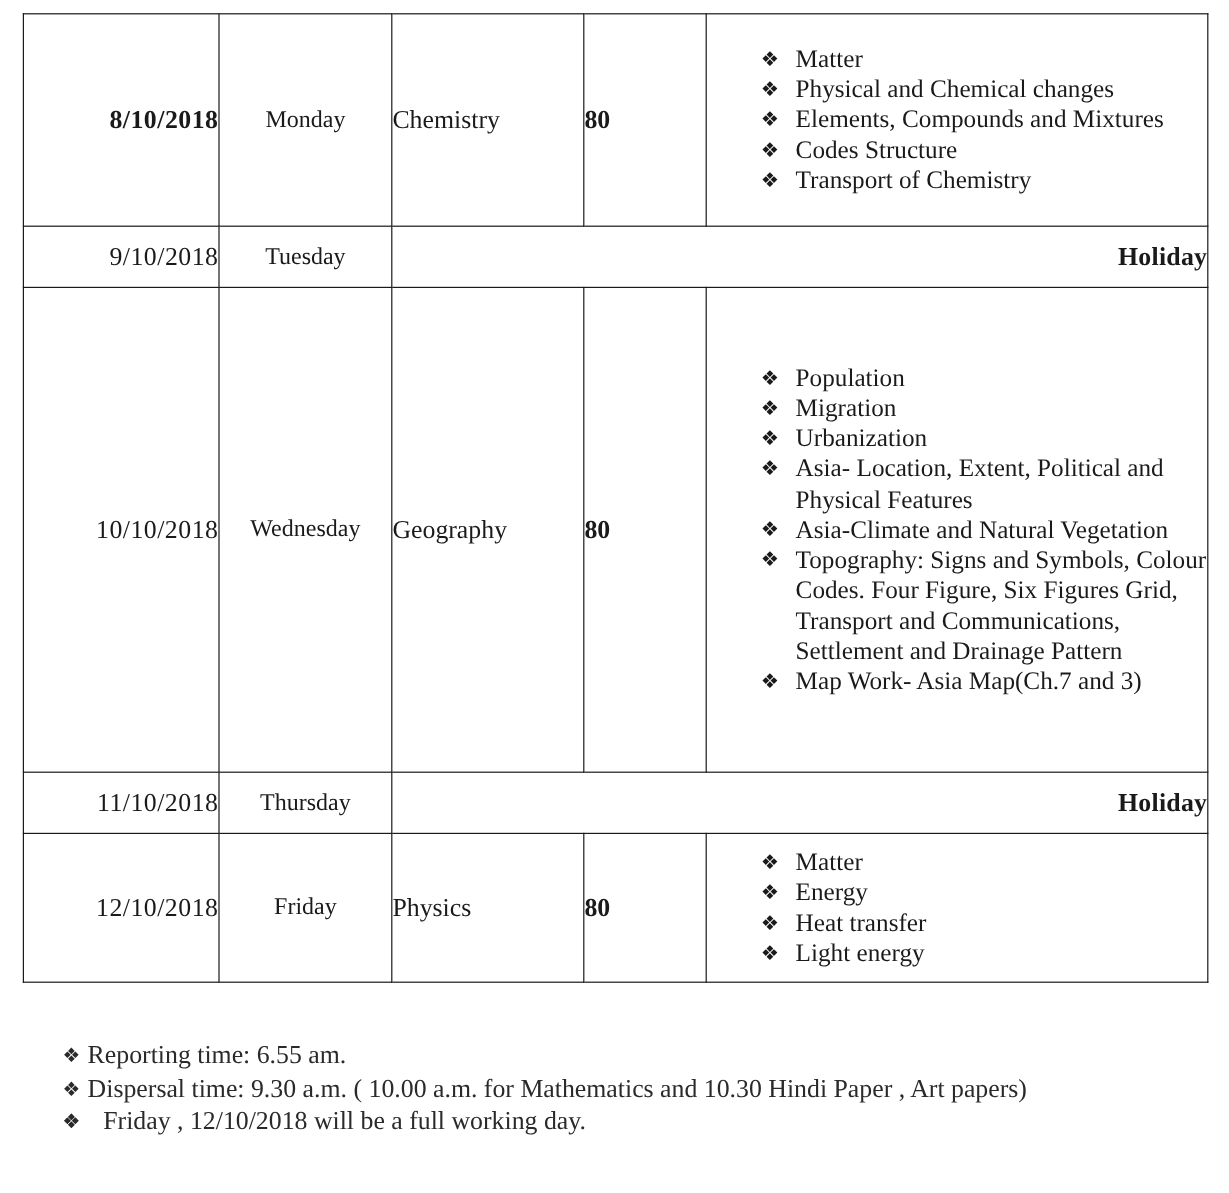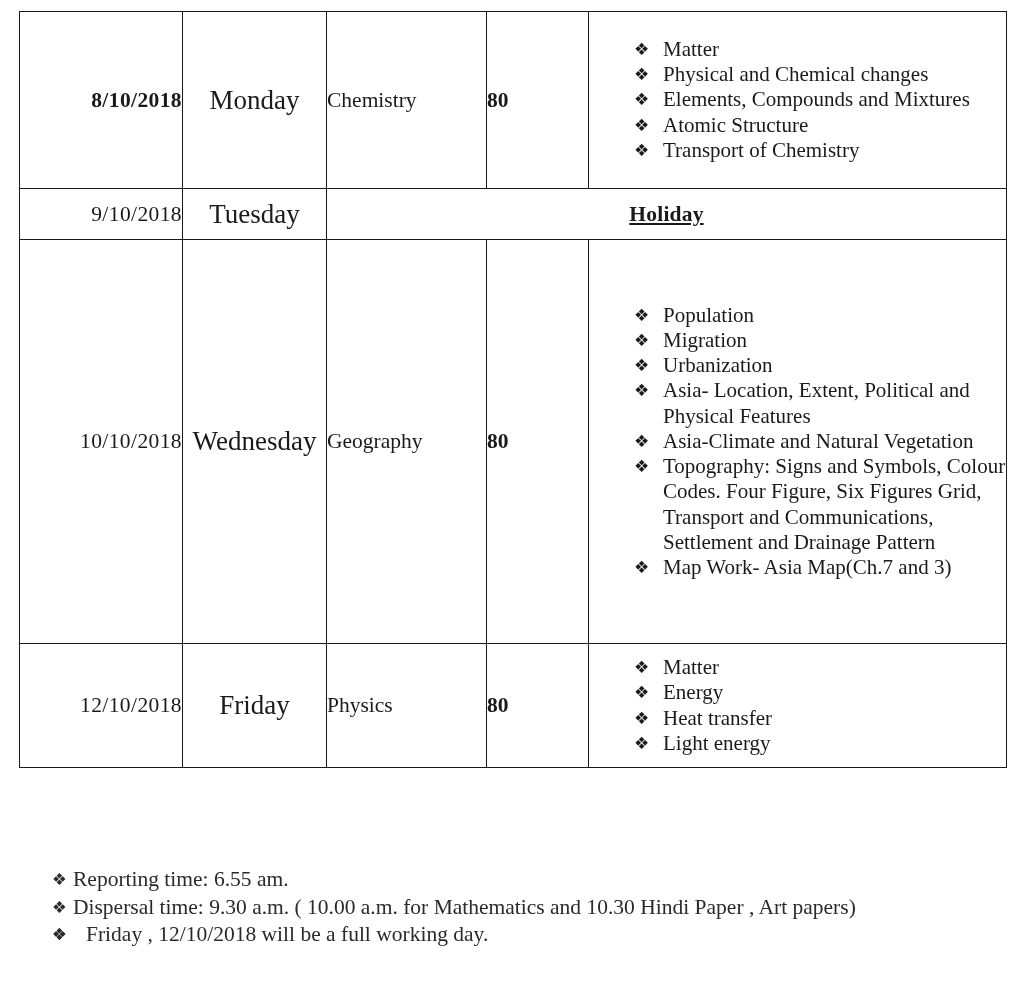--- a/index.html
+++ b/index.html
@@ -53,41 +53,40 @@
   td.cell-date {
     text-align: right;
     font-size: 21.5px;
     letter-spacing: 0.4px;
     font-weight: 600;
   }
   td.cell-date.thin { font-weight: 400; }
 
   td.cell-day {
     text-align: center;
-    font-size: 27px;
+    font-size: 20px;
   }
 
   td.cell-subject {
     text-align: left;
     padding-left: 9px;
     font-size: 21.5px;
   }
 
   td.cell-marks {
     text-align: left;
     font-size: 21.5px;
     font-weight: 700;
   }
 
   td.cell-holiday {
-    text-align: center;
+    text-align: right;
     font-size: 21.5px;
     font-weight: 700;
     letter-spacing: 0.2px;
-    text-decoration: underline;
   }
 
   td.cell-topics {
     vertical-align: top;
     padding: 9px 6px 9px 0;
   }
 
   
   tr.r-chem    td { height: 176px; }
   tr.r-holiday td { height: 50px; }
@@ -158,21 +157,21 @@
         <tr class="r-chem">
           <td class="cell-date">8/10/2018</td>
           <td class="cell-day">Monday</td>
           <td class="cell-subject">Chemistry</td>
           <td class="cell-marks">80</td>
           <td class="cell-topics">
             <ul class="topics">
               <li><span class="bullet">❖</span><span>Matter</span></li>
               <li><span class="bullet">❖</span><span>Physical and Chemical changes</span></li>
               <li><span class="bullet">❖</span><span>Elements, Compounds and Mixtures</span></li>
-              <li><span class="bullet">❖</span><span>Atomic Structure</span></li>
+              <li><span class="bullet">❖</span><span>Codes Structure</span></li>
               <li><span class="bullet">❖</span><span>Transport of Chemistry</span></li>
             </ul>
           </td>
         </tr>
 
         <tr class="r-holiday">
           <td class="cell-date thin">9/10/2018</td>
           <td class="cell-day">Tuesday</td>
           <td class="cell-holiday" colspan="3">Holiday</td>
         </tr>
@@ -188,20 +187,25 @@
               <li><span class="bullet">❖</span><span>Migration</span></li>
               <li><span class="bullet">❖</span><span>Urbanization</span></li>
               <li><span class="bullet">❖</span><span>Asia- Location, Extent, Political and Physical Features</span></li>
               <li><span class="bullet">❖</span><span>Asia-Climate and Natural Vegetation</span></li>
               <li><span class="bullet">❖</span><span>Topography: Signs and Symbols, Colour Codes. Four Figure, Six Figures Grid, Transport and Communications, Settlement and Drainage Pattern</span></li>
               <li><span class="bullet">❖</span><span>Map Work- Asia Map(Ch.7 and 3)</span></li>
             </ul>
           </td>
         </tr>
 
+        <tr class="r-holiday">
+          <td class="cell-date thin">11/10/2018</td>
+          <td class="cell-day">Thursday</td>
+          <td class="cell-holiday" colspan="3">Holiday</td>
+        </tr>
 
         <tr class="r-phys">
           <td class="cell-date thin">12/10/2018</td>
           <td class="cell-day">Friday</td>
           <td class="cell-subject">Physics</td>
           <td class="cell-marks">80</td>
           <td class="cell-topics">
             <ul class="topics">
               <li><span class="bullet">❖</span><span>Matter</span></li>
               <li><span class="bullet">❖</span><span>Energy</span></li>

